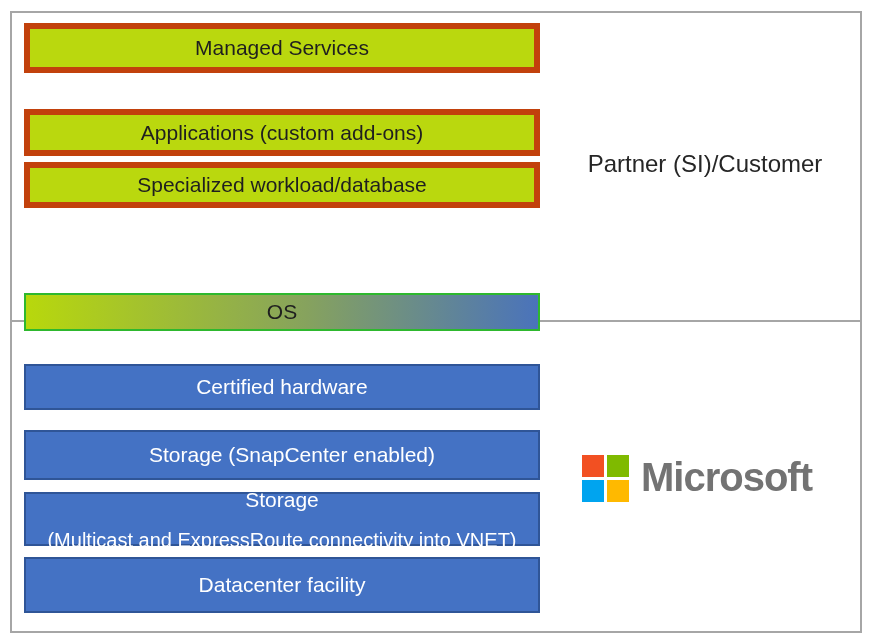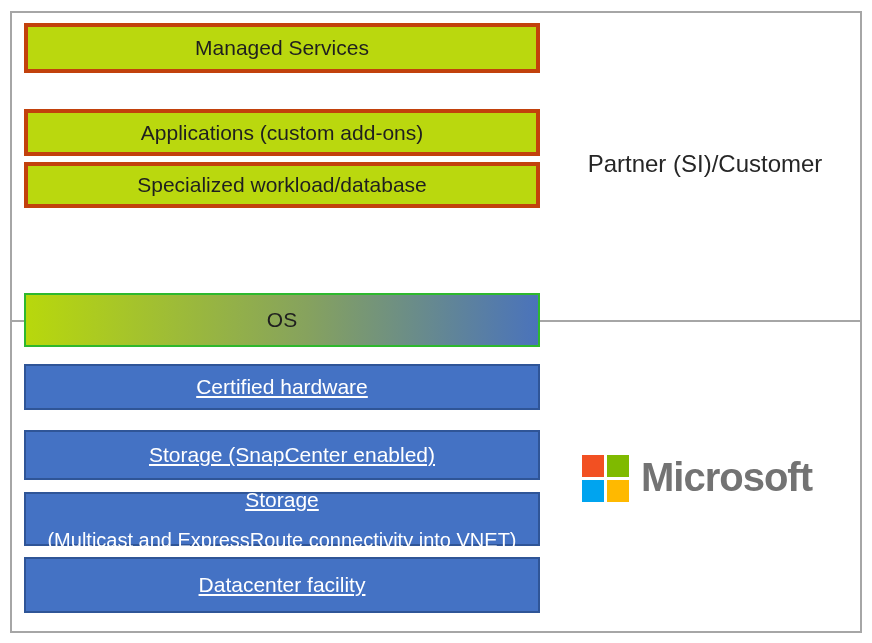--- a/index.html
+++ b/index.html
@@ -41,36 +41,35 @@
     box-sizing: border-box;
     display: flex;
     flex-direction: column;
     align-items: center;
     justify-content: center;
     text-align: center;
     z-index: 2;
   }
   .bar.green {
     background: #bad80e;
-    border: 4px solid #c2410c;
+    border: 6px solid #c2410c;
     color: #1f1f1f;
     font-size: 21px;
   }
   .bar.os {
     background: linear-gradient(90deg, #b8d80c 0%, #86a25e 55%, #4a73bb 100%);
     border: 2px solid #2eb82e;
     color: #1f1f1f;
     font-size: 21px;
   }
   .bar.blue {
     background: #4472c4;
     border: 2px solid #2f5597;
     color: #ffffff;
     font-size: 21px;
-    text-decoration: underline;
   }
   .bar .sublabel {
     font-size: 20px;
     line-height: 20px;
     margin-top: 18px;
   }
   .partner-label {
     position: absolute;
     left: 565px;
     top: 150px;
@@ -120,21 +119,21 @@
 
   <div class="bar green" style="top:109px;  height:47px;">
     <span>Applications (custom add-ons)</span>
   </div>
 
   <div class="bar green" style="top:162px; height:46px;">
     <span>Specialized workload/database</span>
   </div>
 
 
-  <div class="bar os" style="top:293px; height:54px;">
+  <div class="bar os" style="top:293px; height:38px;">
     <span>OS</span>
   </div>
 
   <div class="bar blue" style="top:364px; height:46px;">
     <span>Certified hardware</span>
   </div>
 
   <div class="bar blue" style="top:430px; height:50px;padding-left:20px;">
     <span>Storage (SnapCenter enabled)</span>
   </div>

